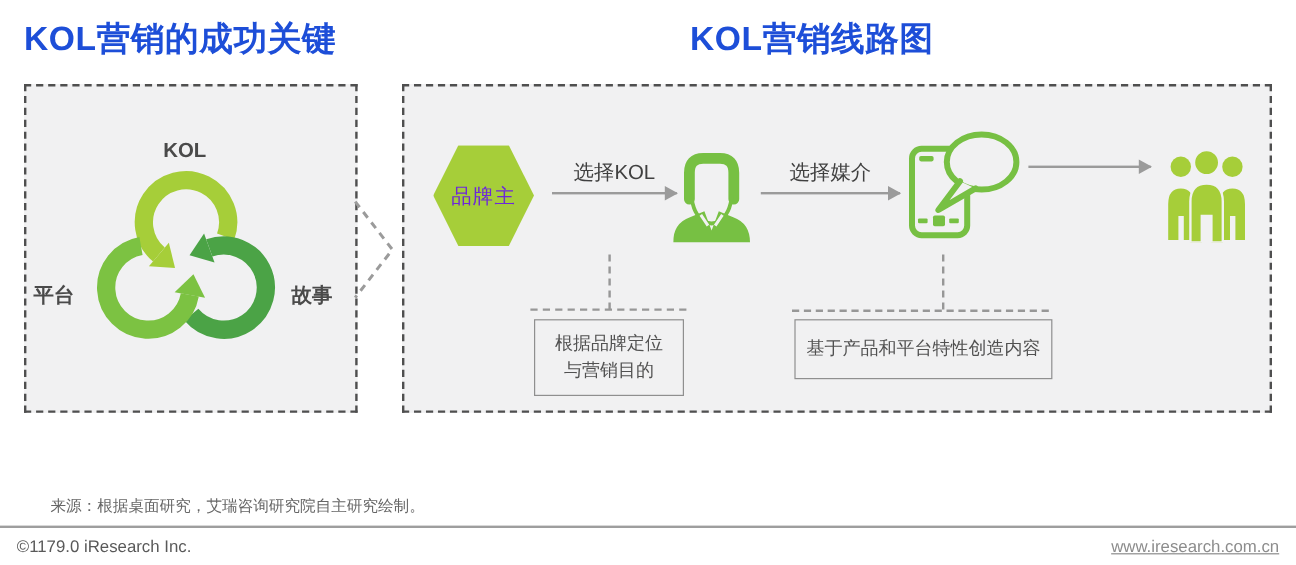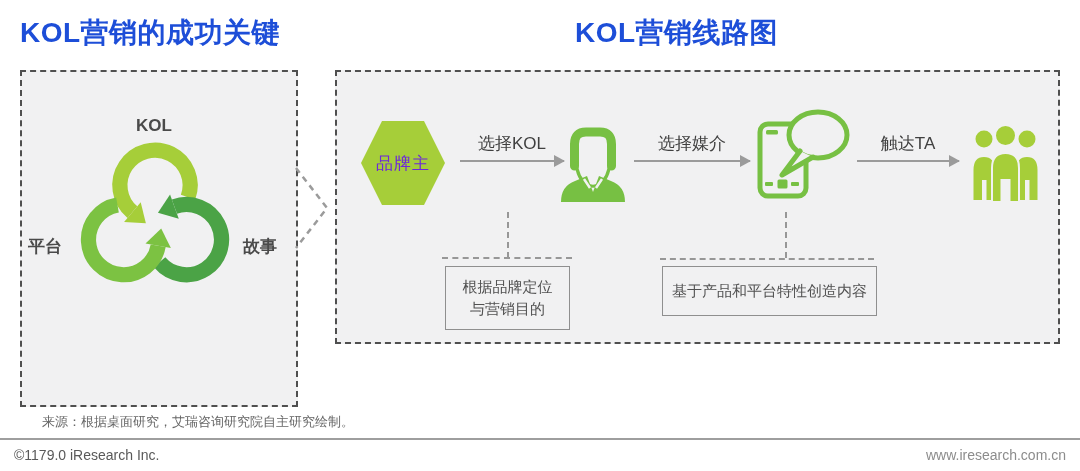--- a/index.html
+++ b/index.html
@@ -27,29 +27,29 @@
 
   .v-dash { width:0; border-left:2px dashed #979797; }
   .h-dash { height:0; border-top:2px dashed #979797; }
 
   .note-box { border:1px solid #8f8f8f; color:#515151; font-size:15px; text-align:center;
     display:flex; flex-direction:column; align-items:center; justify-content:center; line-height:1.45; }
 
   .footer-source { font-size:13px; color:#666666; white-space:nowrap; }
   .footer-rule { height:2px; background:#9e9e9e; width:1080px; }
   .footer-text { font-size:14px; color:#595959; white-space:nowrap; }
-  .footer-site { color:#8c8c8c; }
+  .footer-site { color:#8c8c8c;text-decoration:underline; }
 </style>
 </head>
 <body>
 
 <div class="abs section-title" style="left:20px; top:14px;">KOL营销的成功关键</div>
 <div class="abs section-title" style="left:575px; top:14px;">KOL营销线路图</div>
 
-<div class="abs panel" style="left:20px; top:70px; width:278px; height:337px;">
+<div class="abs panel" style="left:20px; top:70px; width:278px; height:274px;">
   <div class="abs diagram-label" style="left:114px; top:44px;">KOL</div>
   <div class="abs diagram-label" style="left:6px; top:163px;">平台</div>
   <div class="abs diagram-label" style="left:221px; top:163px;">故事</div>
 
   <svg class="abs" style="left:44px; top:64px;" width="178" height="171" viewBox="14 9 152 146">
 
     <g style="color:#a6ce39">
       <path d="M118.2,61.3 A30,30 0 1,0 70.7,74.0" fill="none" stroke="currentColor" stroke-width="13"></path>
       <polygon points="82.2,83.6 63.6,82.4 77.8,65.6" fill="currentColor"></polygon>
     </g>
@@ -97,21 +97,20 @@
     <rect x="3" y="16" width="46" height="72" rx="8" fill="none" stroke="#77c043" stroke-width="5"></rect>
     <rect x="9" y="22" width="12" height="4.5" rx="1.5" fill="#77c043"></rect>
     <rect x="8" y="74" width="8" height="4" rx="1" fill="#77c043"></rect>
     <rect x="20.5" y="71.5" width="10" height="9" rx="1.5" fill="#77c043"></rect>
     <rect x="34" y="74" width="8" height="4" rx="1" fill="#77c043"></rect>
     <ellipse cx="61" cy="27" rx="29" ry="23" fill="#f1f1f2" stroke="#77c043" stroke-width="5"></ellipse>
     <path d="M43,43 L25,67 L56,49" fill="#f1f1f2" stroke="#77c043" stroke-width="5" stroke-linejoin="round" stroke-linecap="round"></path>
   </svg>
 
   <div class="abs step-arrow" style="left:520px; top:60px; width:102px;">
-    <span class="arrow-label">触达TA</span>
     <div class="arrow-line"></div>
   </div>
 
   <svg class="abs" style="left:632px; top:52px;" width="74" height="78" viewBox="0 0 74 78">
     <circle cx="15" cy="15" r="8.5" fill="#a6ce39"></circle>
     <path d="M4.5,76 V46 Q4.5,33 15,33 Q25.5,33 25.5,46 V76 H17.5 V56 H13 V76 Z" fill="#a6ce39"></path>
     <circle cx="58" cy="15" r="8.5" fill="#a6ce39"></circle>
     <path d="M47.5,76 V46 Q47.5,33 58,33 Q68.5,33 68.5,46 V76 H60.5 V56 H56 V76 Z" fill="#a6ce39"></path>
     <circle cx="36.5" cy="11.5" r="10.5" fill="#a6ce39" stroke="#f1f1f2" stroke-width="2"></circle>
     <path d="M23,78 V44 Q23,29 36.5,29 Q50,29 50,44 V78 H40.5 V56 H32.5 V78 Z" fill="#a6ce39" stroke="#f1f1f2" stroke-width="2"></path>

